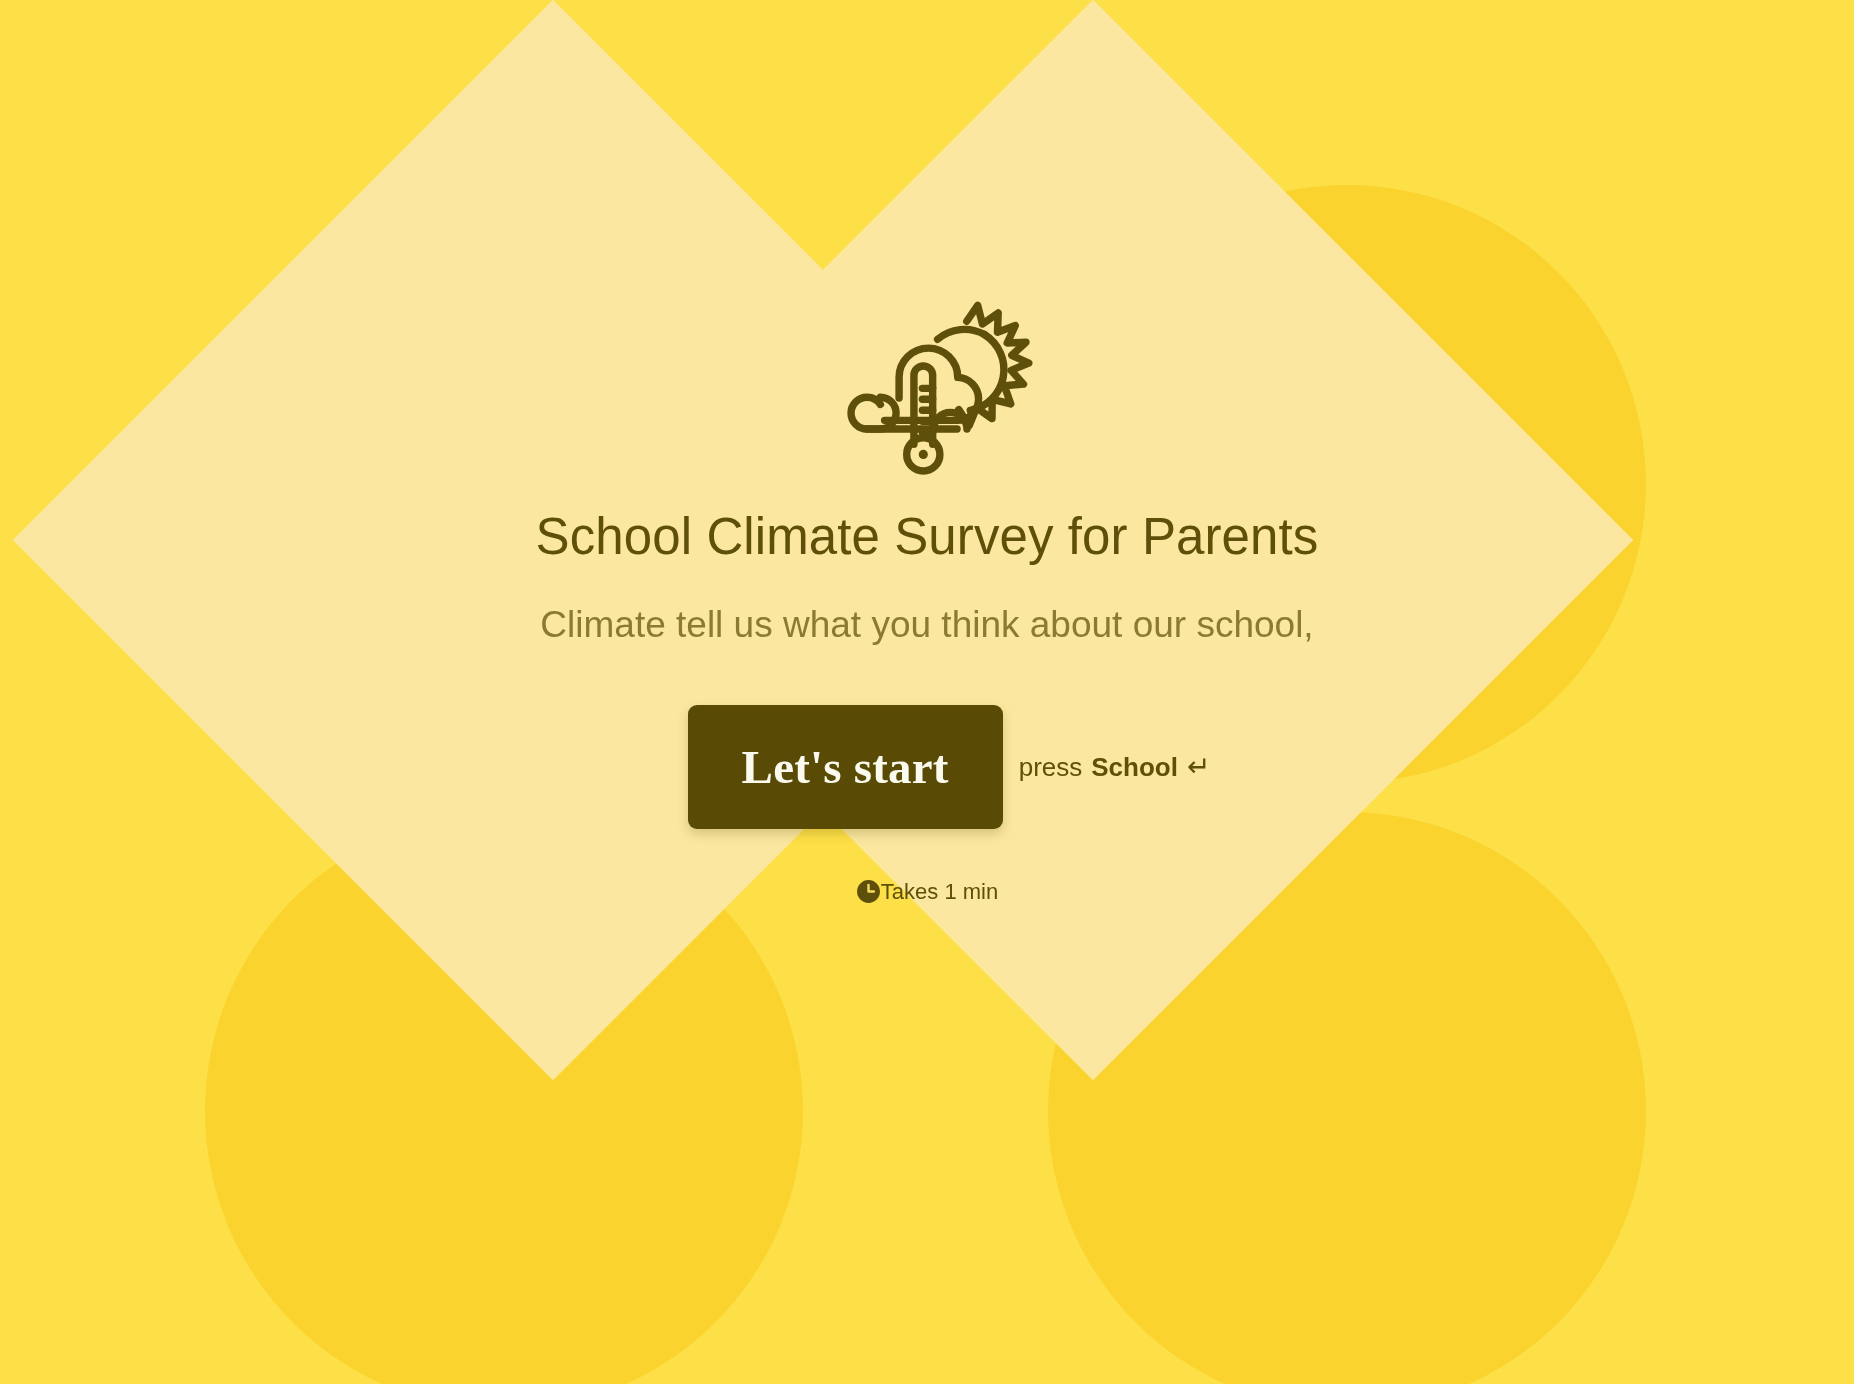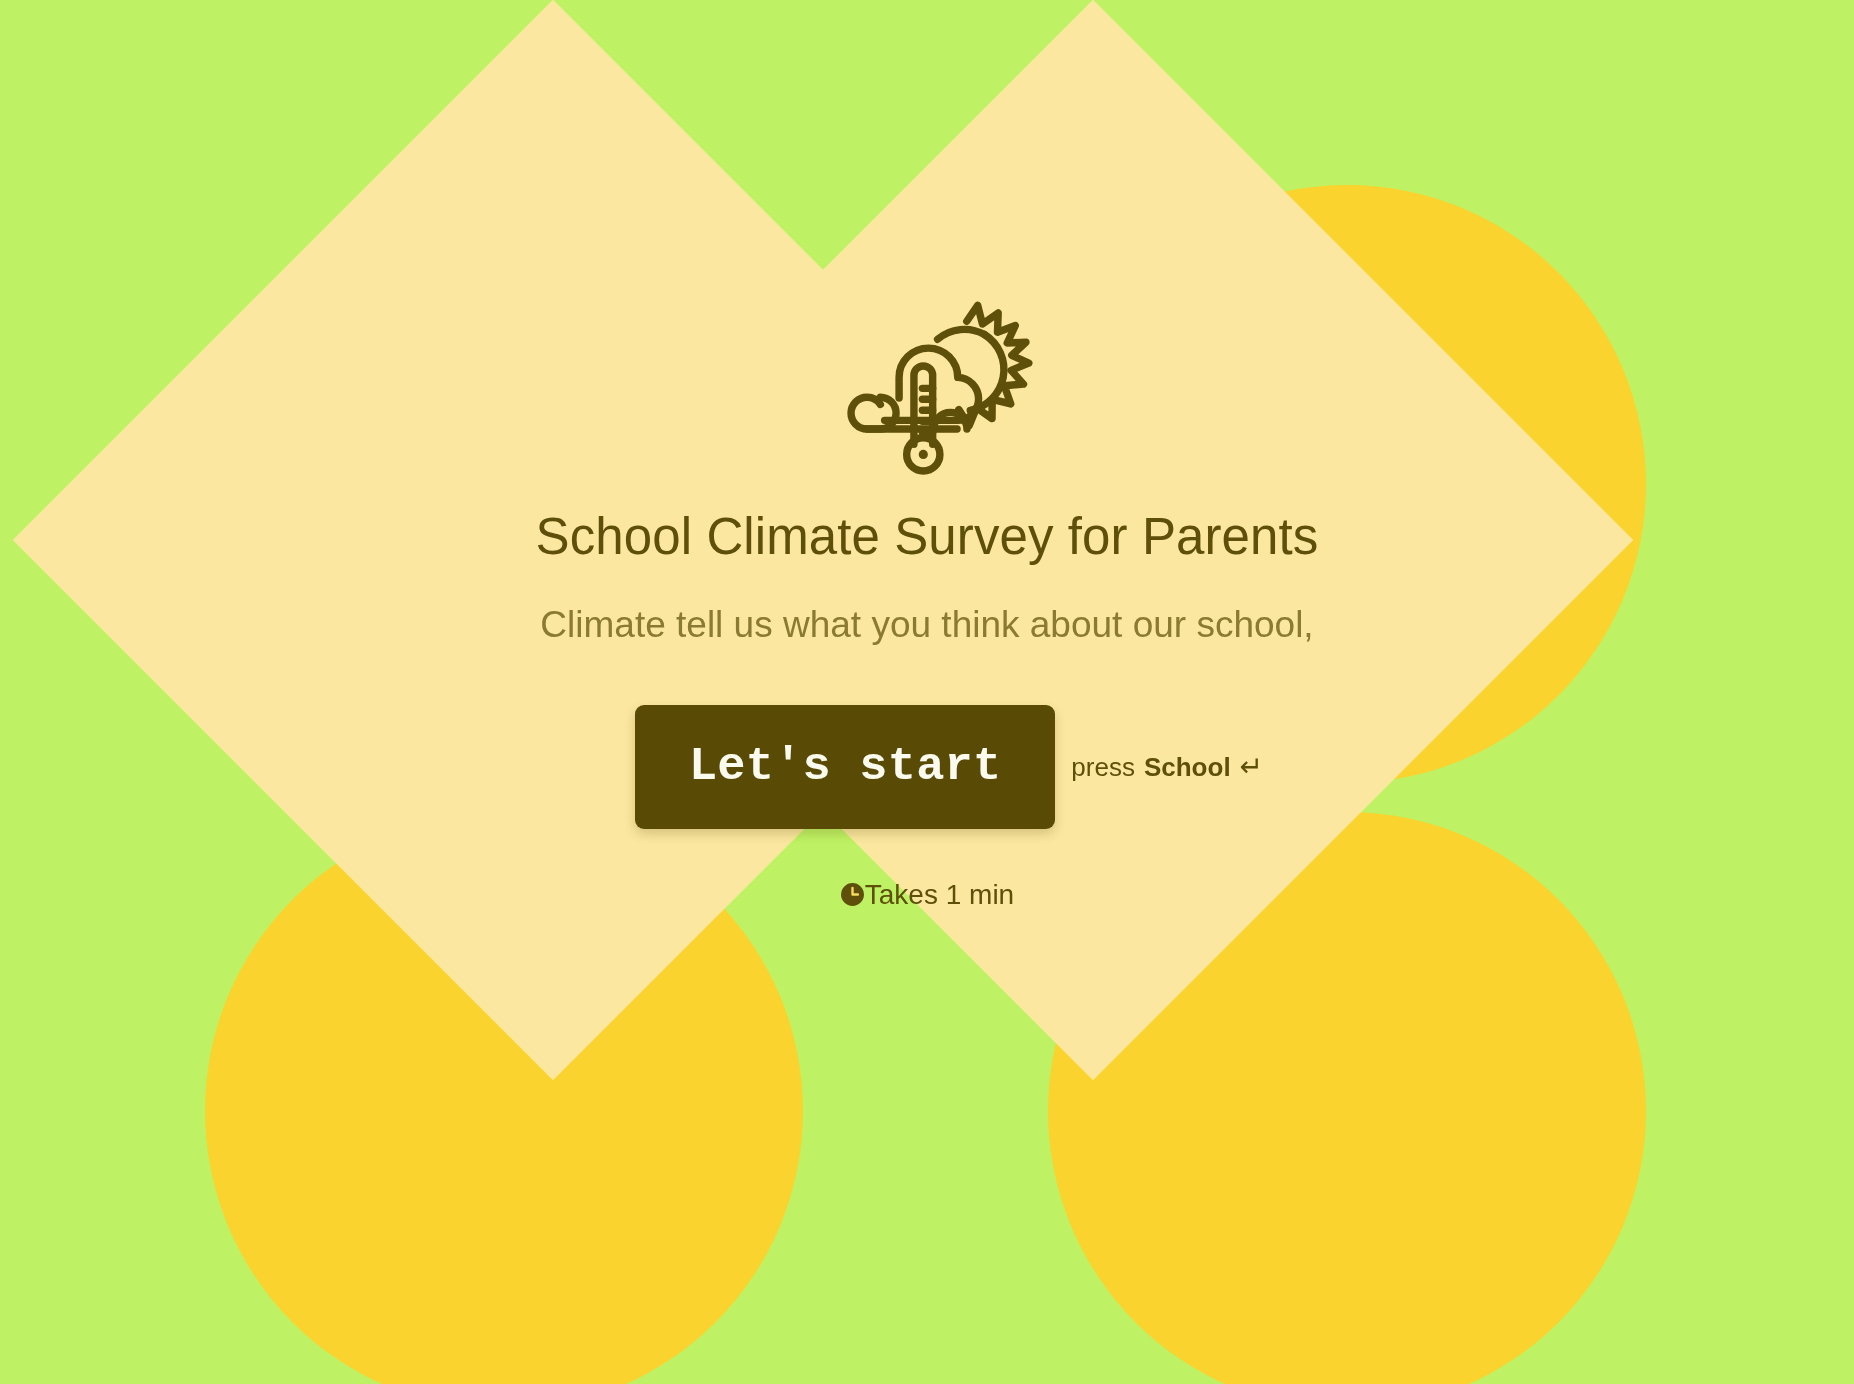--- a/index.html
+++ b/index.html
@@ -11,21 +11,21 @@
     width: 1854px;
     height: 1384px;
     overflow: hidden;
     font-family: "Liberation Sans", "DejaVu Sans", sans-serif;
   }
 
   #screen {
     position: relative;
     width: 1854px;
     height: 1384px;
-    background: #bef264;
+    background: #fde047;
     overflow: hidden;
   }
 
   
   .bg-layer {
     position: absolute;
     inset: 0;
     overflow: hidden;
   }
 
@@ -98,21 +98,21 @@
     left: 22px;
   }
 
   .start-button {
     background: #594B05;
     color: #FAFAEE;
     border: none;
     border-radius: 9px;
     padding: 0 54px;
     height: 124px;
-    font-family: Liberation Mono, monospace;
+    font-family: Liberation Serif, serif;
     font-size: 47px;
     font-weight: bold;
     letter-spacing: 0.2px;
     cursor: pointer;
     box-shadow: 0 5px 11px rgba(90,74,10,0.22);
     display: inline-flex;
     align-items: center;
     justify-content: center;
     white-space: nowrap;
   }
@@ -129,21 +129,21 @@
   .enter-hint .hint-pre { font-weight: 400; }
   .enter-hint .hint-key { font-weight: bold; }
   .enter-hint .hint-glyph { font-weight: 400; font-size: 28px; }
 
   .takes-row {
     margin-top: 50px;
     display: flex;
     align-items: center;
     justify-content: center;
     gap: 0;
-    font-size: 28px;
+    font-size: 22px;
     color: #5E4F0A;
   }
   .clock-icon { display: inline-block; width: 25px; height: 25px; line-height: 0; }
   .clock-icon svg { display: block; width: 25px; height: 25px; }
 </style>
 </head>
 <body>
 
 <div id="screen">
 

